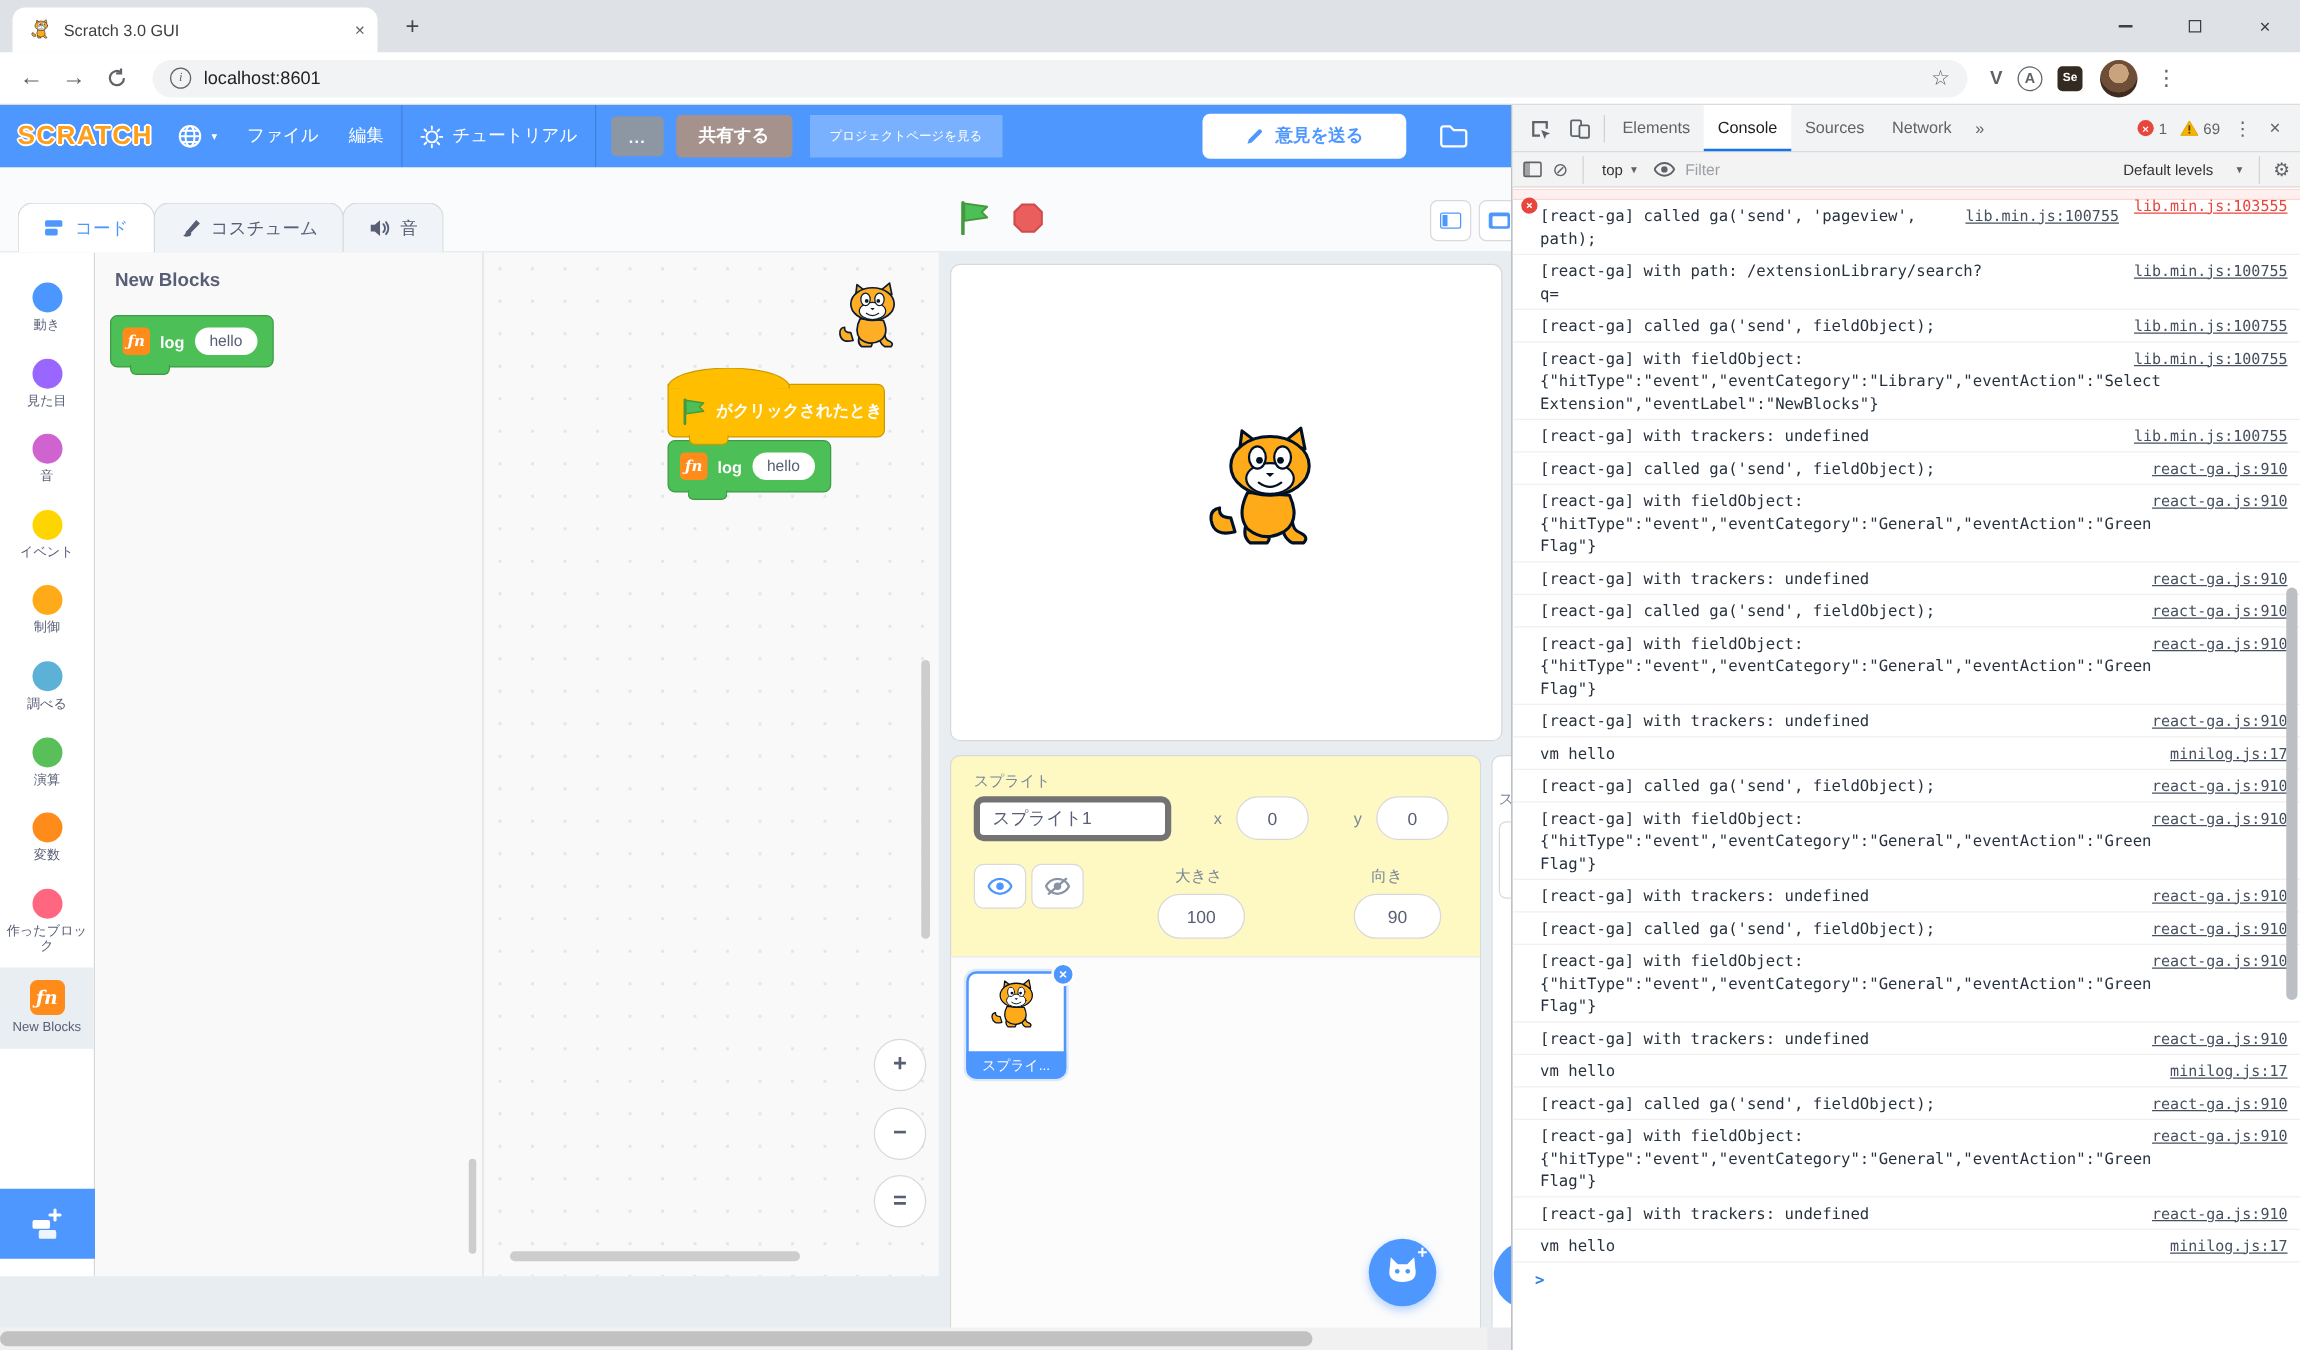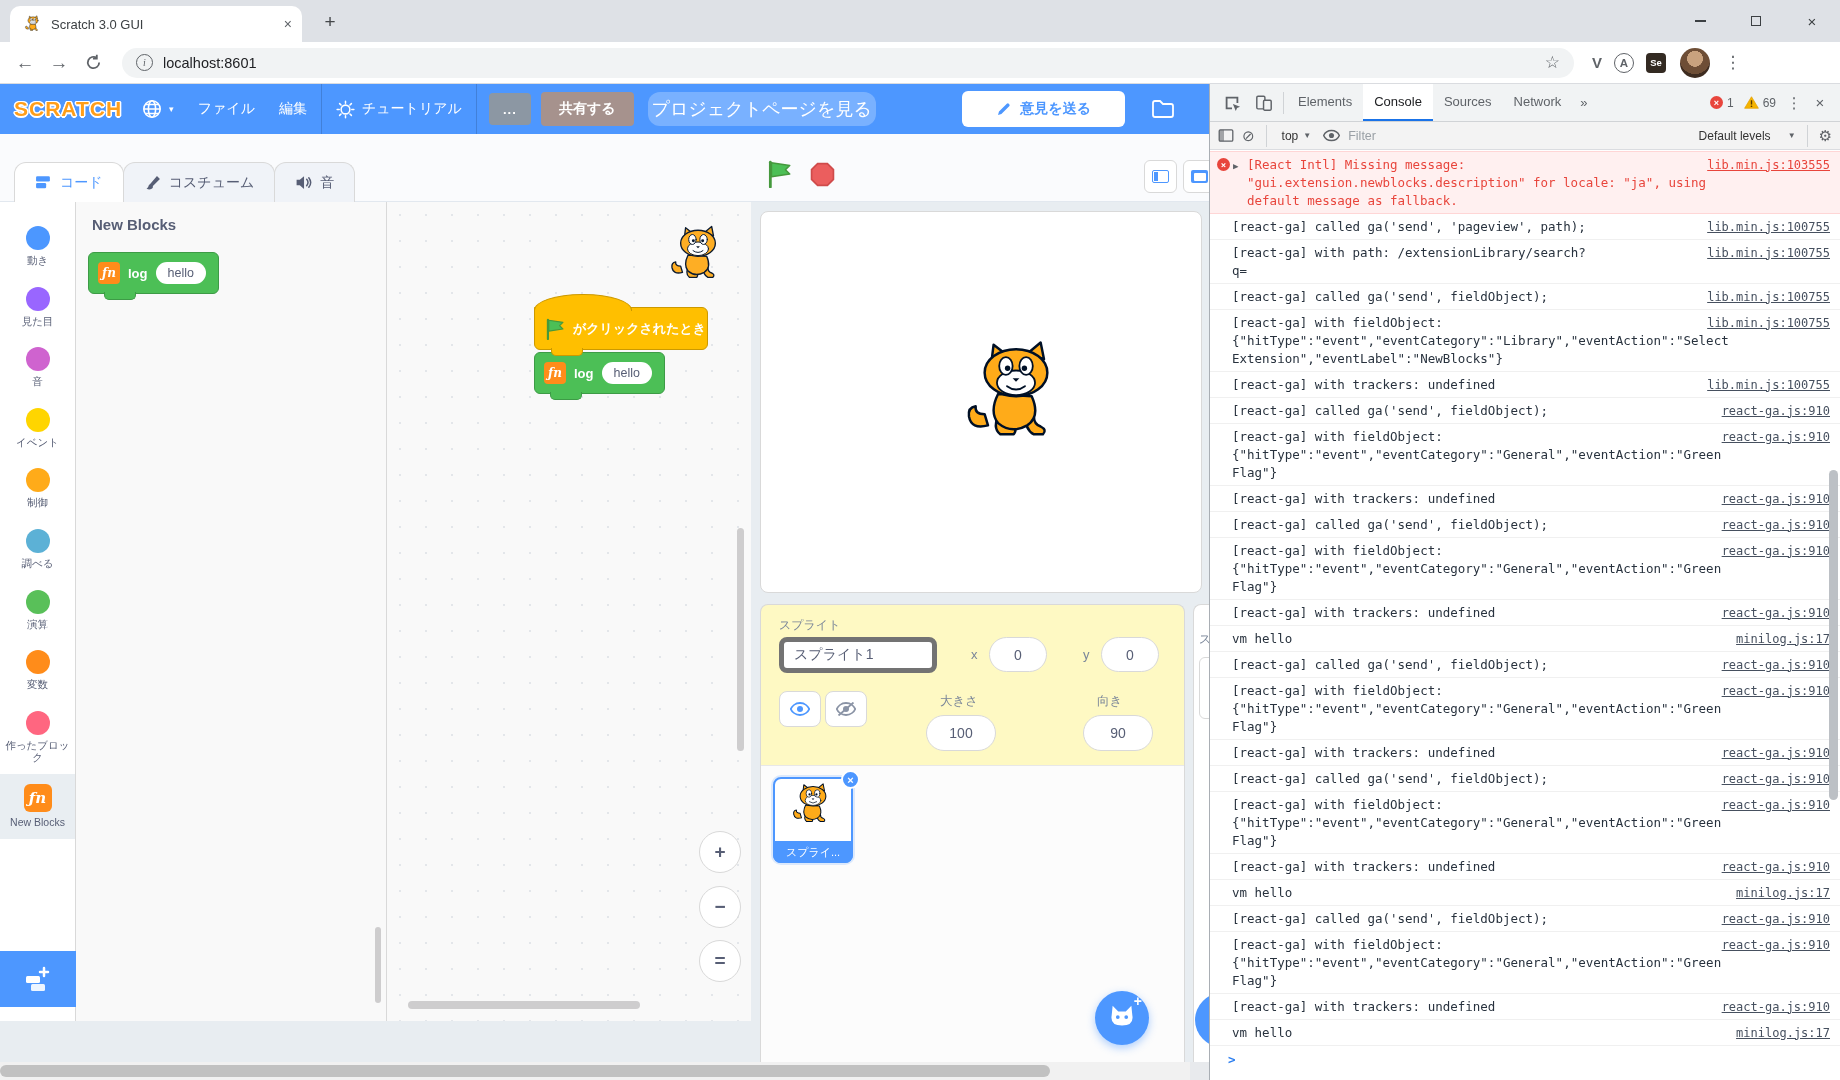--- a/index.html
+++ b/index.html
@@ -47,22 +47,22 @@
     align-items:center; padding:0 14px; color:#FFF; }
   .logo { font-size:21px; font-weight:bold; letter-spacing:1px; color:#FF9E1A; margin-right:8px;
     text-shadow:-1.5px 0 #FFF,1.5px 0 #FFF,0 -1.5px #FFF,0 1.5px #FFF,-1px -1px #FFF,1px 1px #FFF,-1px 1px #FFF,1px -1px #FFF; }
   .menu-item { padding:0 12px; height:50px; display:flex; align-items:center; font-size:14px; gap:7px; }
   .caret { font-size:9px; }
   .vdiv { width:1px; height:50px; background:rgba(0,0,0,0.15); margin:0 2px; }
   .more-box { width:42px; height:32px; background:#8C97A3; border-radius:4px; font-weight:bold;
     letter-spacing:1px; margin:0 10px; font-size:13px; }
   .share-btn { height:34px; padding:0 18px; background:#A6928D; border-radius:4px; font-weight:bold;
     font-size:14px; margin-right:14px; }
-  .page-btn { height:34px; padding:0 4px; background:rgba(255,255,255,0.25); border-radius:12px;
-    font-size:18px; gap:8px; }
+  .page-btn { height:34px; padding:0 16px; background:rgba(255,255,255,0.25); border-radius:0;
+    font-size:10px; gap:8px; }
   .spacer { flex:1; }
   .feedback-btn { background:#FFF; color:#4D97FF; font-weight:bold; height:36px; border-radius:6px;
     gap:8px; padding:0 34px; font-size:14px; }
   .folder-ico { margin:0 20px 0 26px; width:24px; height:20px; }
 
   .tab-strip { position:absolute; left:0; top:50px; right:0; height:68px; background:#FAFBFD; border-bottom:1px solid #E2E8EF; }
   .tabs { position:absolute; left:14px; bottom:-1px; display:flex; }
   .gtab { height:40px; padding:16px 20px; display:flex; align-items:center; gap:8px; font-size:14px; color:#575E75;
     background:#F0F3F8; border:1px solid #D9D9D9; border-bottom:none; border-radius:12px 12px 0 0; margin-right:-1px; }
   .gtab.active { background:#FFF; color:#4D97FF; position:relative; z-index:2; }
@@ -640,23 +640,20 @@
       <span class="dt-sep"></span>
       <span class="tool-glyph">⚙</span>
     </div>
 
     <div class="dt-console">
       <div class="dt-list">
 
           <div class="crow t-error">
             <a class="clink">lib.min.js:103555</a>
             <span class="cicon"></span>
-            <span class="ctext">[React Intl] Missing message:
-"gui.extension.newblocks.description" for locale: "ja", using
-default message as fallback.</span>
           </div>
 
           <div class="crow t-log">
             <a class="clink">lib.min.js:100755</a>
             
             <span class="ctext">[react-ga] called ga('send', 'pageview', path);</span>
           </div>
 
           <div class="crow t-log">
             <a class="clink">lib.min.js:100755</a>

